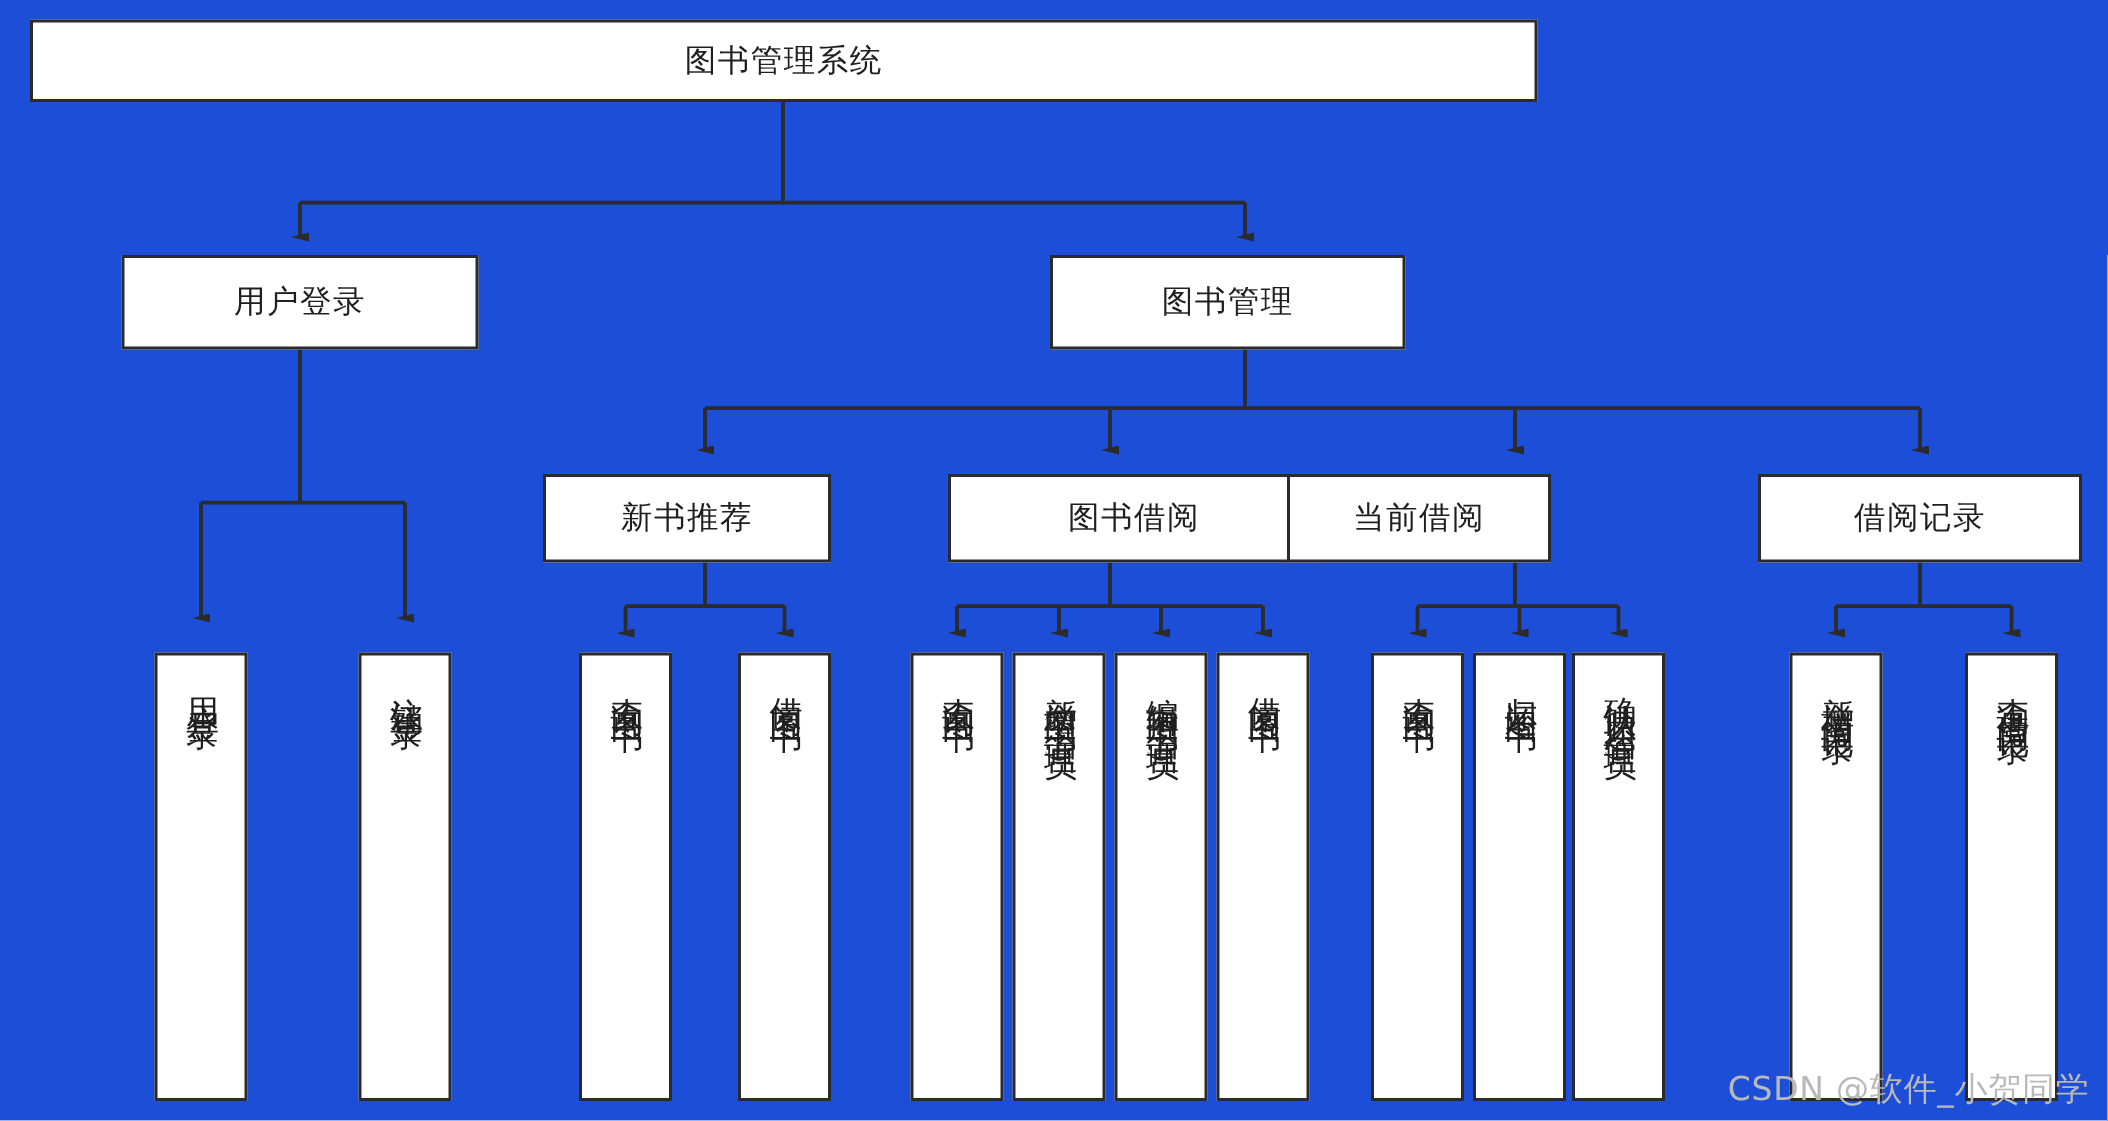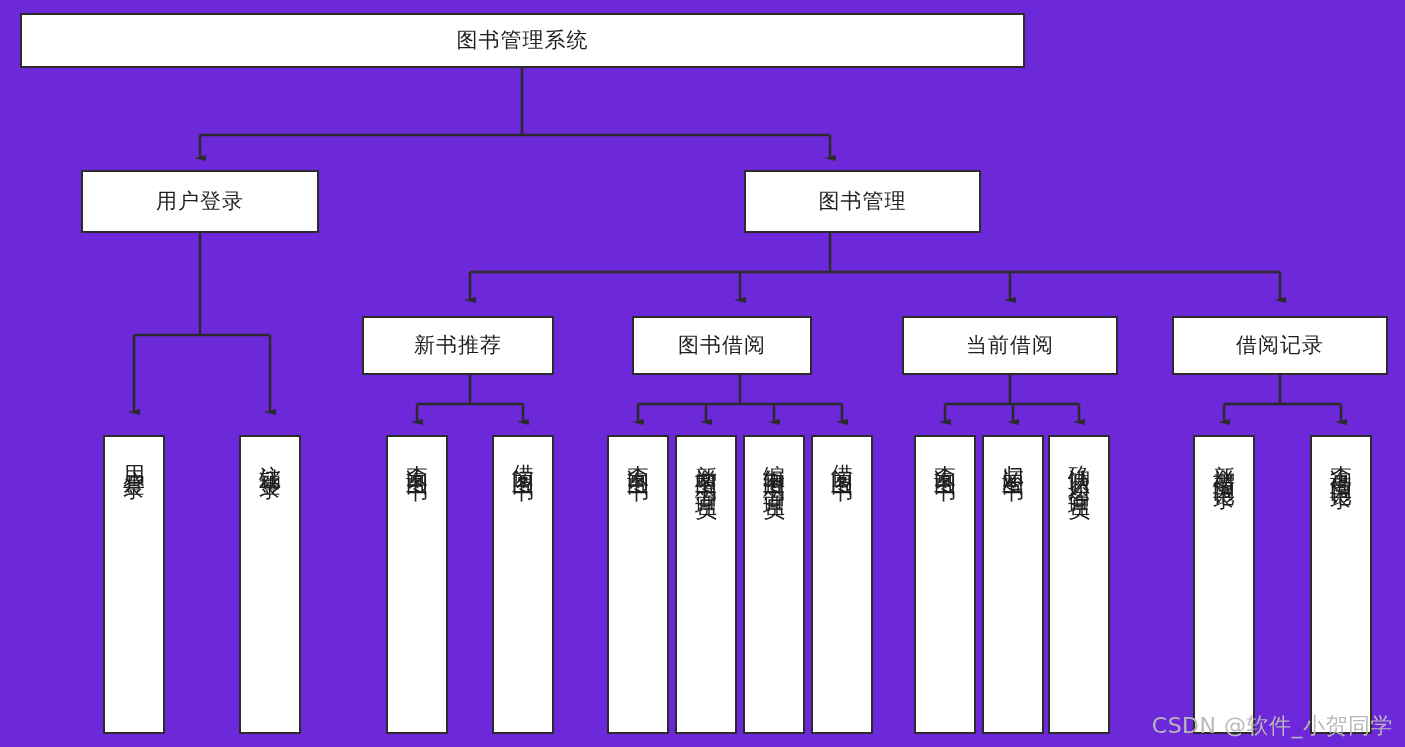--- a/index.html
+++ b/index.html
@@ -5,21 +5,21 @@
 <style>
   html,body{margin:0;padding:0;background:#ffffff;}
   body{
     font-family:"DejaVu Sans","Liberation Sans",sans-serif;
     color:#1a1a1a;
   }
   #canvas{
     position:relative;
     width:1405px;
     height:747px;
-    background:#6d28d9;
+    background:#1d4ed8;
     overflow:hidden;
   }
   svg.wires{
     position:absolute;
     left:0; top:0;
     width:1405px;
     height:747px;
     pointer-events:none;
   }
   .node{
@@ -120,33 +120,33 @@
   </svg>
 
   <div class="node" style="left:20px;top:13px;width:1005px;height:55px;">
     <span class="label">图书管理系统</span>
   </div>
 
   <div class="node" style="left:81px;top:170px;width:238px;height:63px;">
     <span class="label">用户登录</span>
   </div>
 
-  <div class="node" style="left:744px;top:170px;width:237px;height:63px;align-items:center;">
+  <div class="node" style="left:700px;top:170px;width:237px;height:63px;align-items:center;">
     <span class="label">图书管理</span>
   </div>
 
   <div class="node" style="left:362px;top:316px;width:192px;height:59px;">
     <span class="label">新书推荐</span>
   </div>
 
-  <div class="node" style="left:632px;top:316px;width:180px;height:59px;">
+  <div class="node" style="left:632px;top:316px;width:248px;height:59px;">
     <span class="label">图书借阅</span>
   </div>
 
-  <div class="node" style="left:902px;top:316px;width:216px;height:59px;align-items:center;">
+  <div class="node" style="left:858px;top:316px;width:176px;height:59px;align-items:center;">
     <span class="label">当前借阅</span>
   </div>
 
   <div class="node" style="left:1172px;top:316px;width:216px;height:59px;">
     <span class="label">借阅记录</span>
   </div>
 
   <div class="node leaf" style="left:103px;top:435px;width:62px;height:299px;">
     <span class="label">用户登录</span>
   </div>

